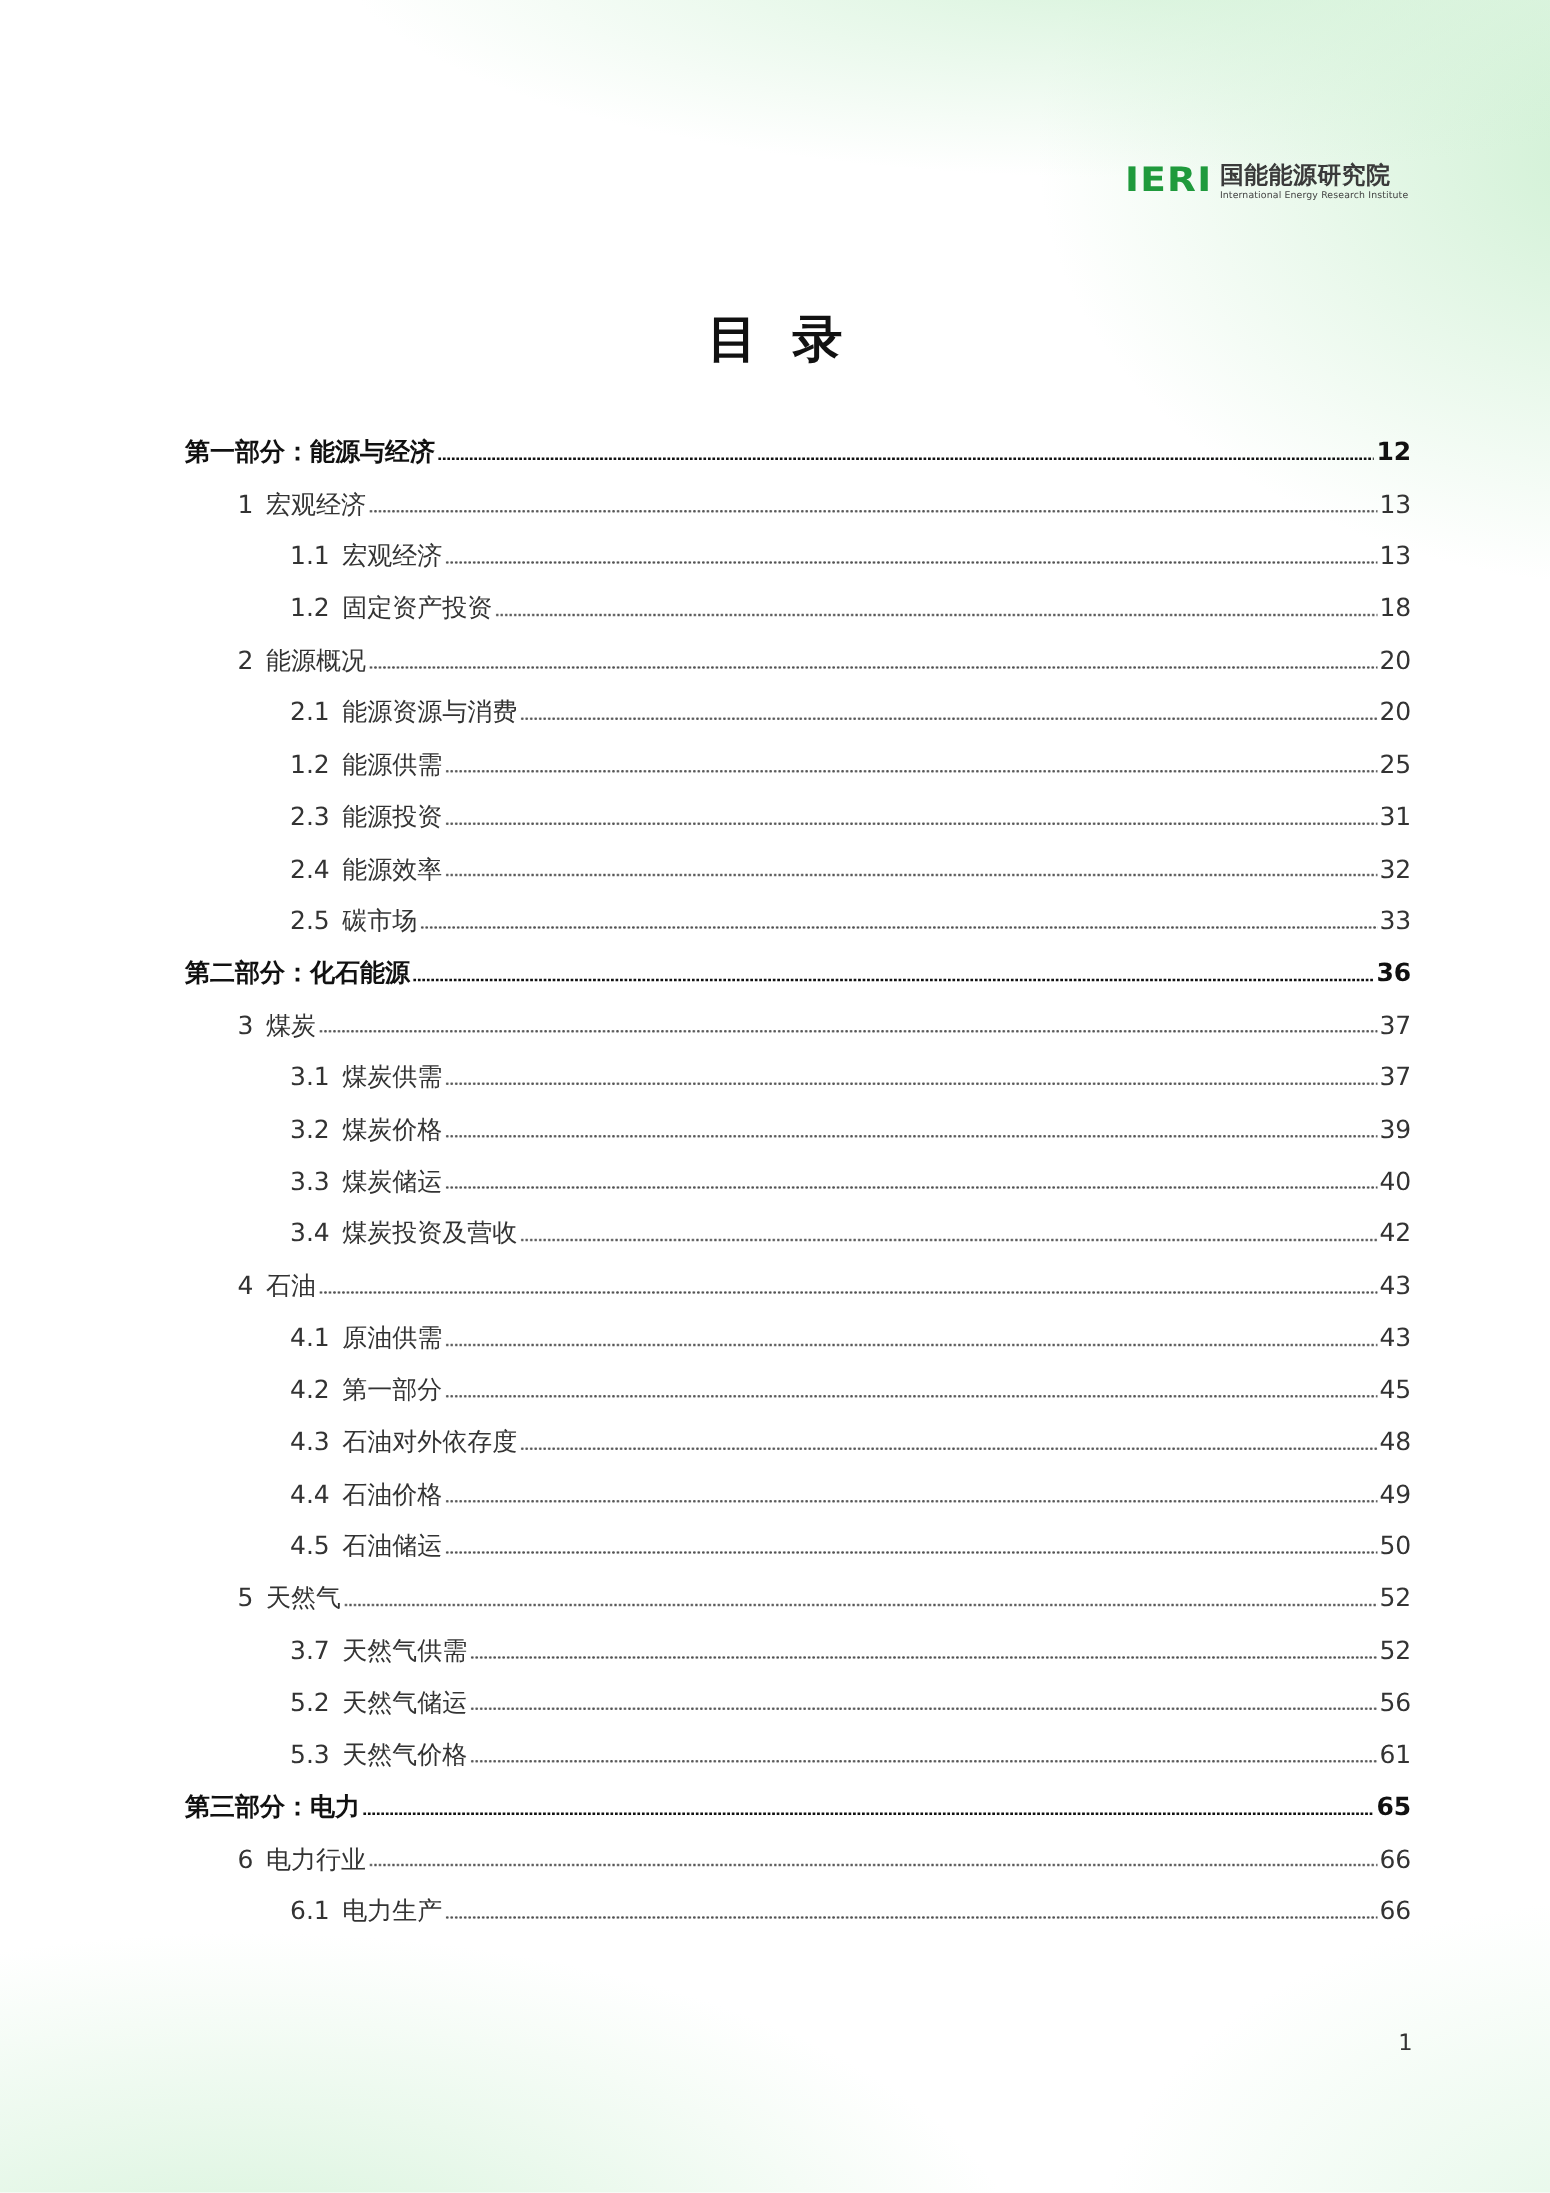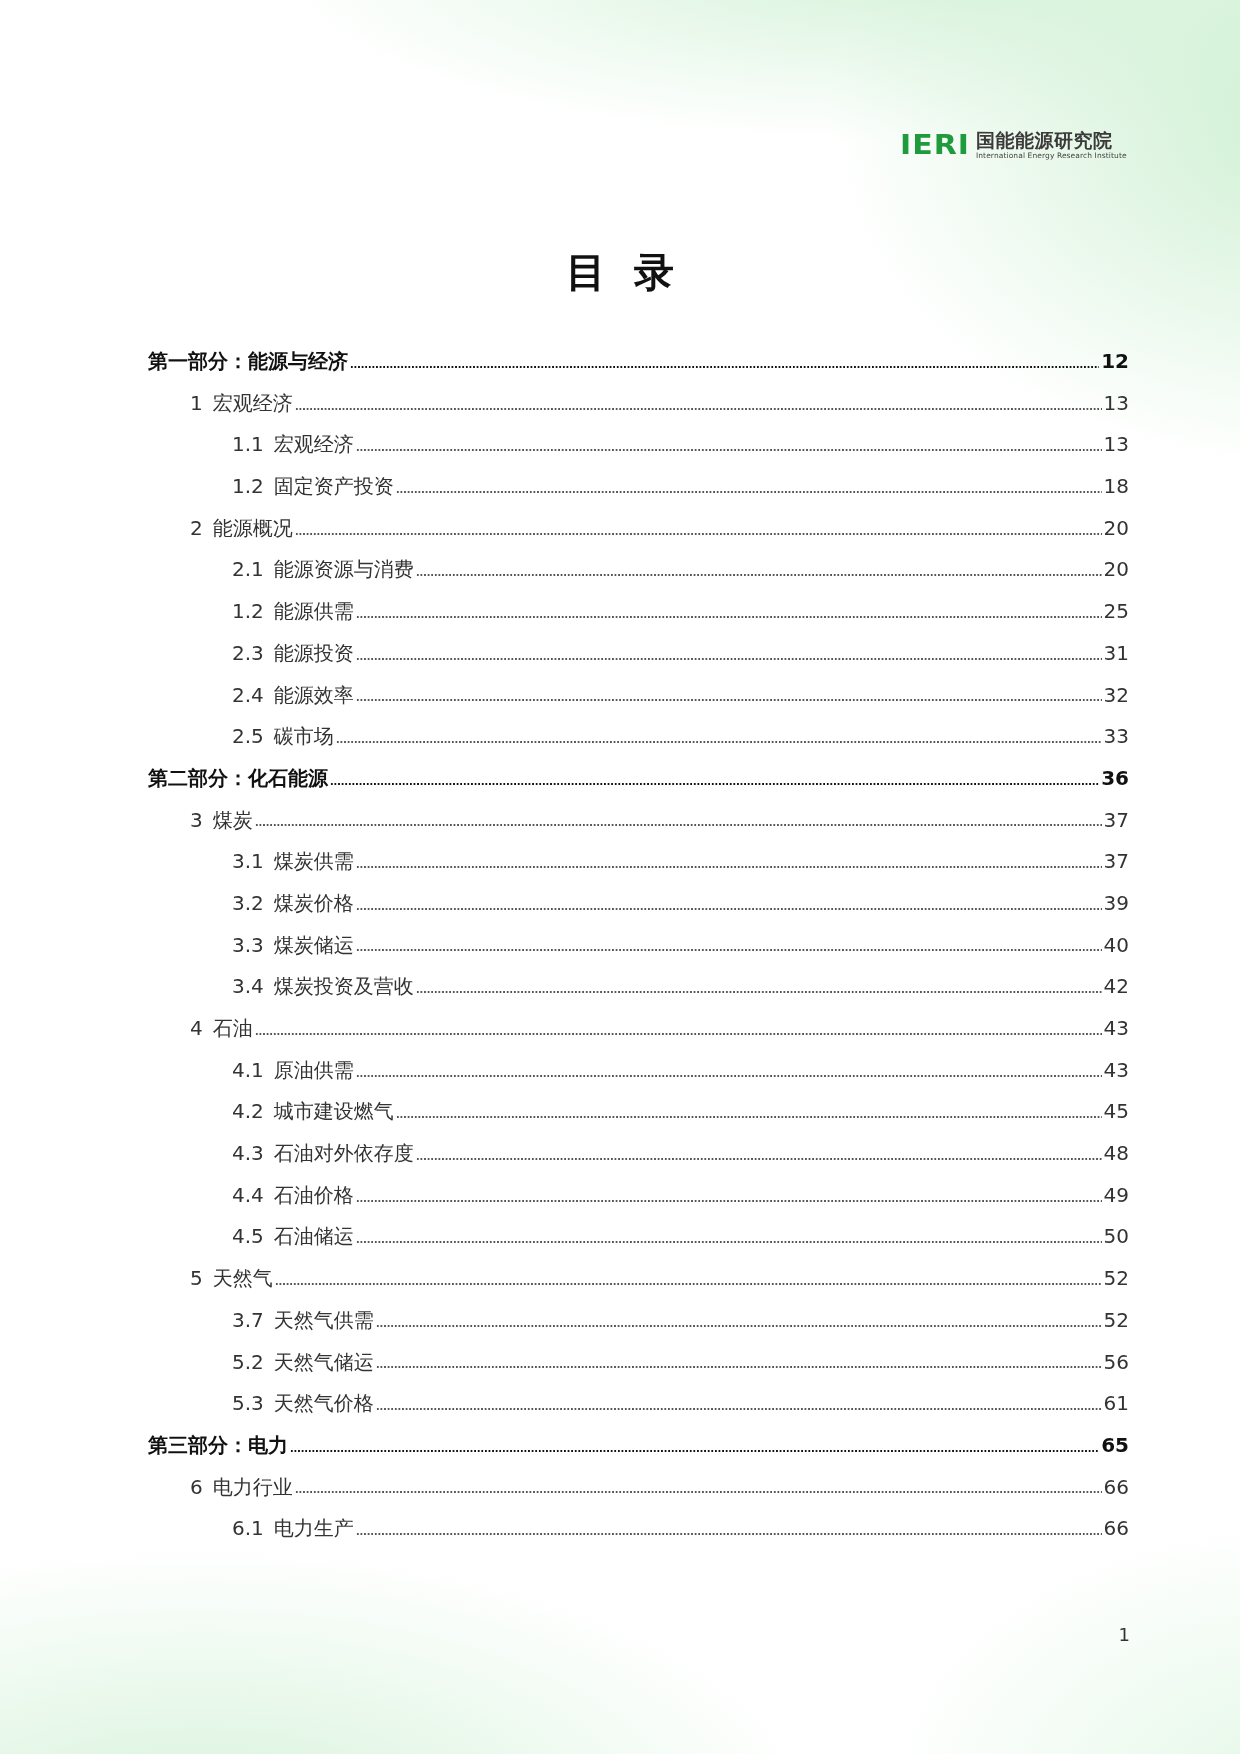--- a/index.html
+++ b/index.html
@@ -173,21 +173,21 @@
       <span class="toc-page">43</span>
     </div>
     <div class="toc-row lvl-2">
       <span class="toc-num">4.1</span>
       <span class="toc-label">原油供需</span>
       <span class="toc-leader"></span>
       <span class="toc-page">43</span>
     </div>
     <div class="toc-row lvl-2">
       <span class="toc-num">4.2</span>
-      <span class="toc-label">城市建设燃气</span>
+      <span class="toc-label">第一部分</span>
       <span class="toc-leader"></span>
       <span class="toc-page">45</span>
     </div>
     <div class="toc-row lvl-2">
       <span class="toc-num">4.3</span>
       <span class="toc-label">石油对外依存度</span>
       <span class="toc-leader"></span>
       <span class="toc-page">48</span>
     </div>
     <div class="toc-row lvl-2">

